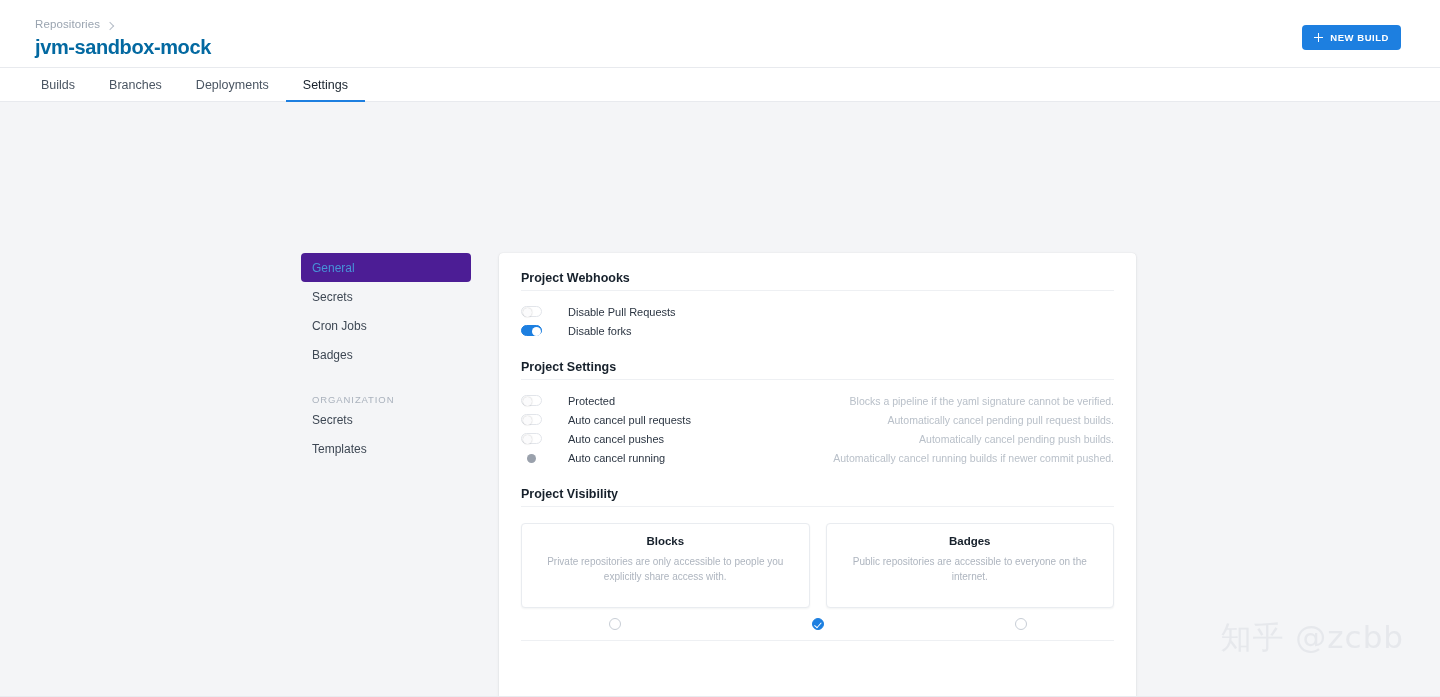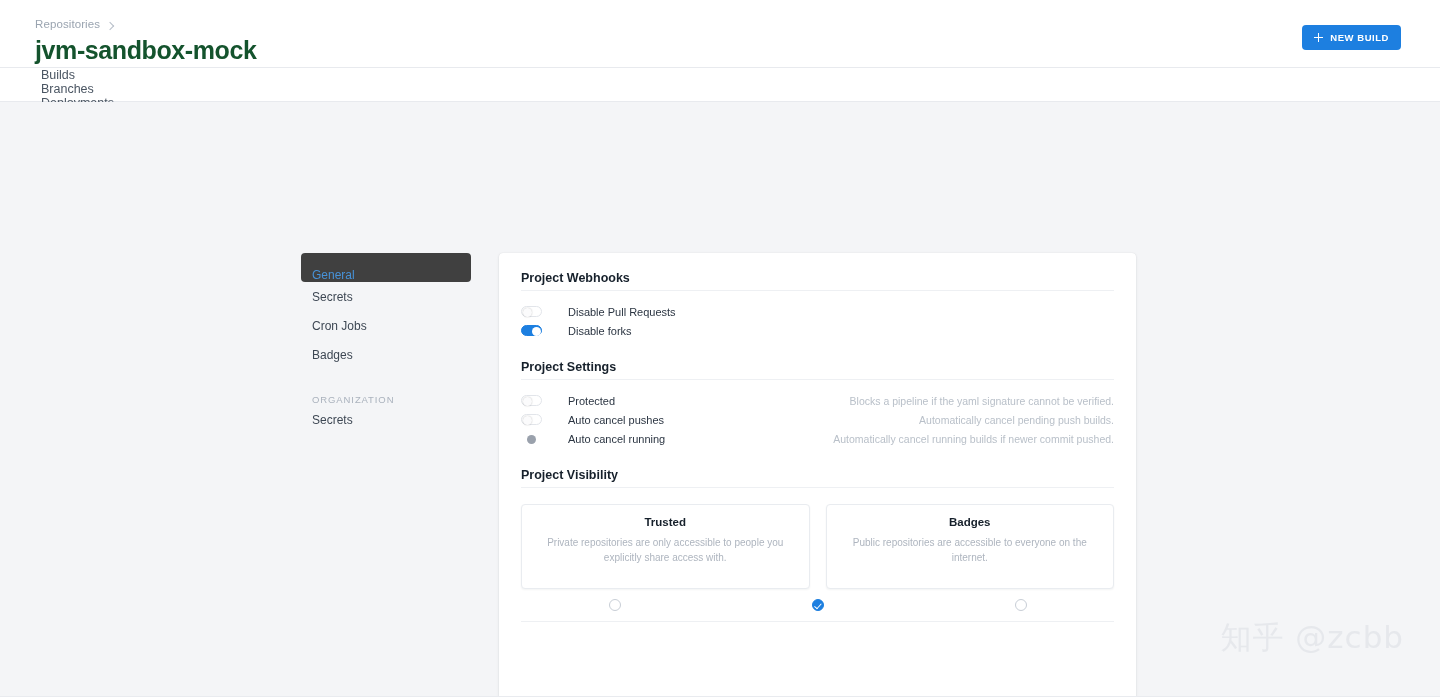--- a/index.html
+++ b/index.html
@@ -47,24 +47,24 @@
   .breadcrumb-chev::before {
     content: "";
     position: absolute;
     left: 1px; top: 1.5px;
     width: 5px; height: 5px;
     border-right: 1.2px solid #b6bec8;
     border-top: 1.2px solid #b6bec8;
     transform: rotate(45deg);
   }
   .page-title {
-    font-size: 25px;
+    font-size: 20px;
     font-weight: 700;
     letter-spacing: -0.4px;
-    color: #14532d;
+    color: #0369a1;
     margin-top: 6px;
   }
   .new-build-btn {
     position: absolute;
     right: 39px;
     top: 25px;
     height: 25px;
     min-width: 97px;
     background: #1d7fe0;
     border: none;
@@ -95,21 +95,20 @@
   .plus-icon::after  { top: 0; left: 3.8px; height: 9px; width: 1.4px; }
 
   
   .tabbar {
     height: 34px;
     background: #ffffff;
     border-bottom: 1px solid #e8eaee;
     display: flex;
     align-items: stretch;
     padding-left: 24px;
-    flex-direction: column;
   }
   .tab {
     display: flex;
     align-items: center;
     padding: 0 17px;
     font-size: 12.5px;
     color: #4a5562;
     cursor: pointer;
     position: relative;
   }
@@ -142,23 +141,22 @@
     align-items: center;
     padding-left: 11px;
     font-size: 12px;
     color: #3d4753;
     border-radius: 4px;
     cursor: pointer;
     margin-bottom: 0px;
   }
   .nav-item + .nav-item { margin-top: 0; }
   .nav-item.active {
-    background: #404040;
+    background: #4c1d95;
     color: #4792d8;
-    align-items: flex-end;
   }
   .nav-spacer { height: 11px; }
   .nav-group-label {
     padding-left: 11px;
     font-size: 9.5px;
     letter-spacing: .9px;
     color: #aab2bd;
     text-transform: uppercase;
     height: 25px;
     display: flex;
@@ -387,20 +385,23 @@
       <span>Cron Jobs</span>
     </div>
     <div class="nav-item">
       <span>Badges</span>
     </div>
     <div class="nav-spacer"></div>
     <div class="nav-group-label">ORGANIZATION</div>
     <div class="nav-item">
       <span>Secrets</span>
     </div>
+    <div class="nav-item">
+      <span>Templates</span>
+    </div>
   </div>
 
   <div class="card">
 
     <div class="section-head">Project Webhooks</div>
     <div class="rows">
       <div class="row">
         <div class="toggle">
             <span class="knob"></span>
           </div>
@@ -420,37 +421,44 @@
         <div class="toggle">
             <span class="knob"></span>
           </div>
         <div class="row-label">Protected</div>
         <div class="row-desc">Blocks a pipeline if the yaml signature cannot be verified.</div>
       </div>
       <div class="row">
         <div class="toggle">
             <span class="knob"></span>
           </div>
+        <div class="row-label">Auto cancel pull requests</div>
+        <div class="row-desc">Automatically cancel pending pull request builds.</div>
+      </div>
+      <div class="row">
+        <div class="toggle">
+            <span class="knob"></span>
+          </div>
         <div class="row-label">Auto cancel pushes</div>
         <div class="row-desc">Automatically cancel pending push builds.</div>
       </div>
       <div class="row">
         <div class="toggle pending">
             <span class="knob"></span>
           </div>
         <div class="row-label">Auto cancel running</div>
         <div class="row-desc">Automatically cancel running builds if newer commit pushed.</div>
       </div>
     </div>
 
     <div class="section-head tight">Project Visibility</div>
 
     <div class="vis-wrap">
       <div class="vis-card">
-        <div class="vis-title">Trusted</div>
+        <div class="vis-title">Blocks</div>
         <div class="vis-desc">Private repositories are only accessible to people you explicitly share access with.</div>
       </div>
       <div class="vis-card">
         <div class="vis-title">Badges</div>
         <div class="vis-desc">Public repositories are accessible to everyone on the internet.</div>
       </div>
     </div>
 
     <div class="radio-row">
       <div class="radio-cell">

